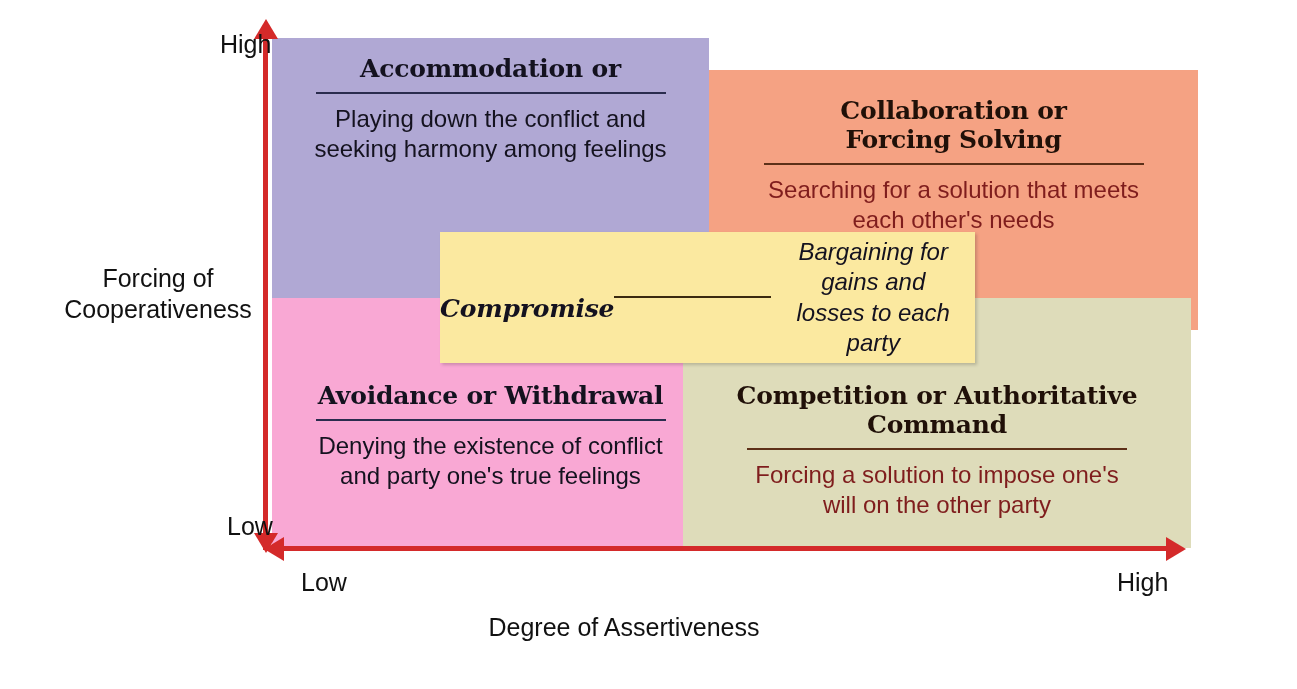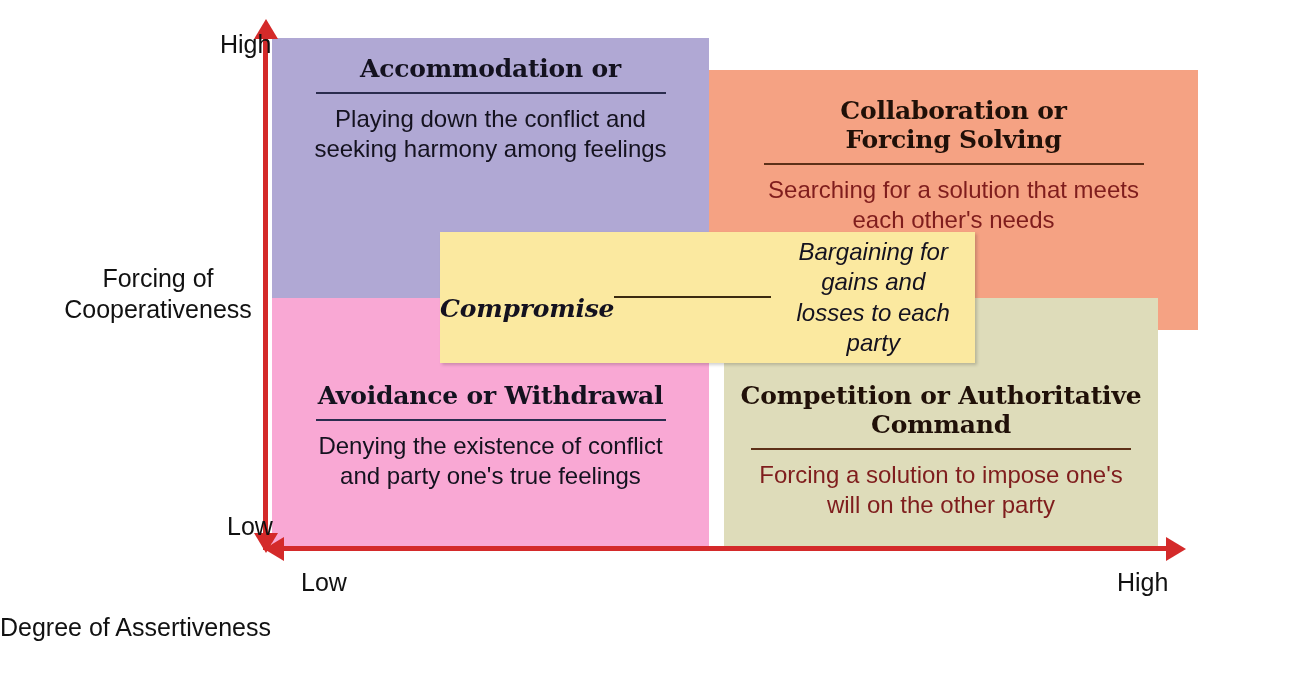--- a/index.html
+++ b/index.html
@@ -15,21 +15,21 @@
   .quad{
     position:absolute;
     box-sizing:border-box;
     display:flex;flex-direction:column;
     align-items:center;
     overflow:hidden;
   }
   #q-tl{left:272px;top:38px;width:437px;height:260px;background:#b0a8d4;}
   #q-tr{left:709px;top:38px;width:489px;height:260px;background:#f5a283;margin-top:32px;}
   #q-bl{left:272px;top:298px;width:437px;height:250px;background:#f9a8d4;}
-  #q-br{left:724px;top:298px;width:434px;height:250px;background:#dedcba;}
+  #q-br{left:683px;top:298px;width:508px;height:250px;background:#dedcba;}
 
   .q-title{
     font-family:"DejaVu Serif","Liberation Serif",serif;
     font-weight:bold;
     font-size:25px;
     line-height:1.16;
     text-align:center;
     color:#14121f;
     letter-spacing:-0.2px;
   }
@@ -116,20 +116,21 @@
   #label-y{
     position:absolute;
     left:58px;top:263px;width:200px;
     text-align:center;
     font-size:25px;line-height:1.22;
     color:#111111;
   }
   #label-x{
     position:absolute;
     left:0px;top:613px;width:1248px;
+    text-align:center;
     font-size:25px;
     color:#111111;
   }
 </style>
 </head>
 <body>
 
 <div id="stage">
 
   <div class="quad" id="q-tl">

